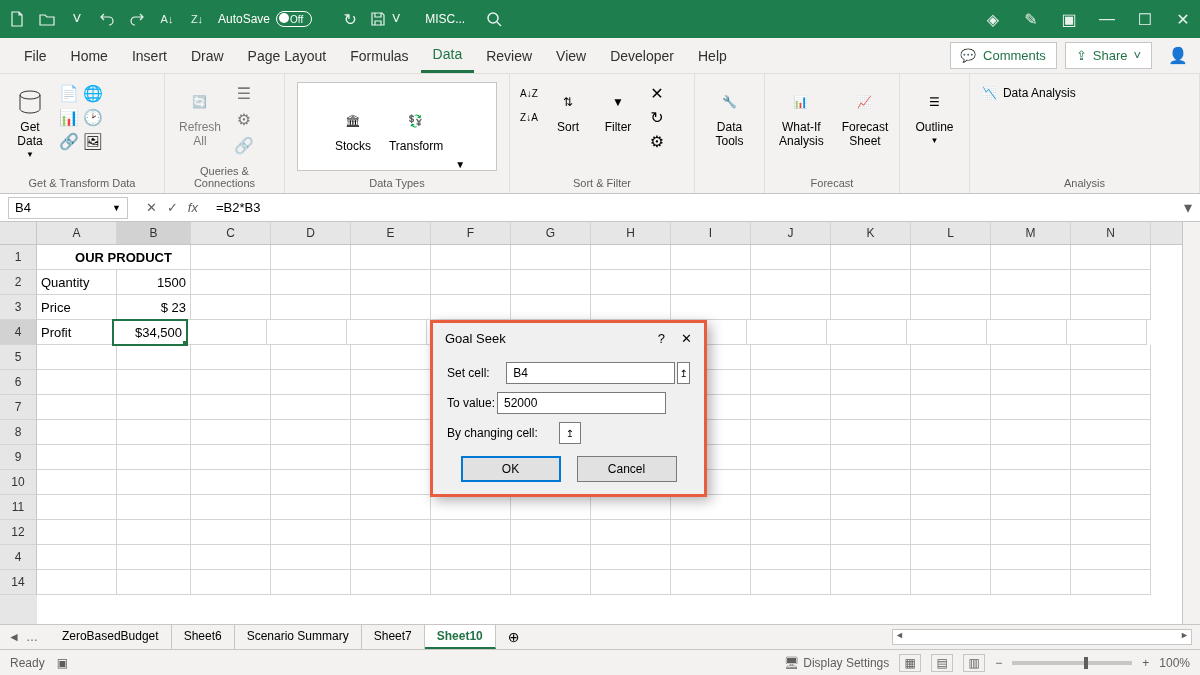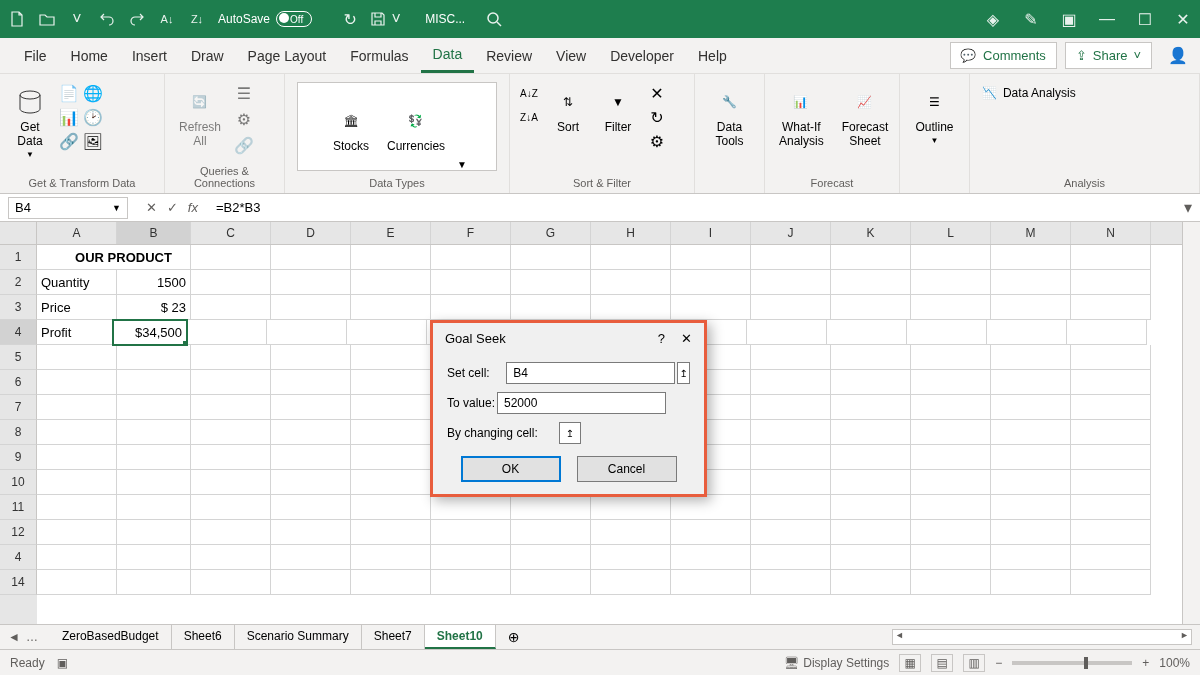--- a/index.html
+++ b/index.html
@@ -219,21 +219,21 @@
     <div class="ribbon-group-label">Queries &amp; Connections</div>
   </div>
   <div class="ribbon-group" style="width:225px">
     <div class="ribbon-group-content" style="justify-content:center;align-items:center;background:#fff;border:1px solid #c8c6c4;margin:4px;flex:1">
       <div class="ribbon-btn-large">
         <span class="icon-placeholder">🏛</span>
         <span>Stocks</span>
       </div>
       <div class="ribbon-btn-large">
         <span class="icon-placeholder">💱</span>
-        <span>Currencies</span>
+        <span>Transform</span>
       </div>
       <span style="align-self:flex-end;font-size:10px">▼</span>
     </div>
     <div class="ribbon-group-label">Data Types</div>
   </div>
   <div class="ribbon-group" style="width:185px">
     <div class="ribbon-group-content">
       <div style="display:flex;flex-direction:column;gap:2px">
         <div class="ribbon-btn-small" style="font-size:10px">A↓Z</div>
         <div class="ribbon-btn-small" style="font-size:10px">Z↓A</div>

